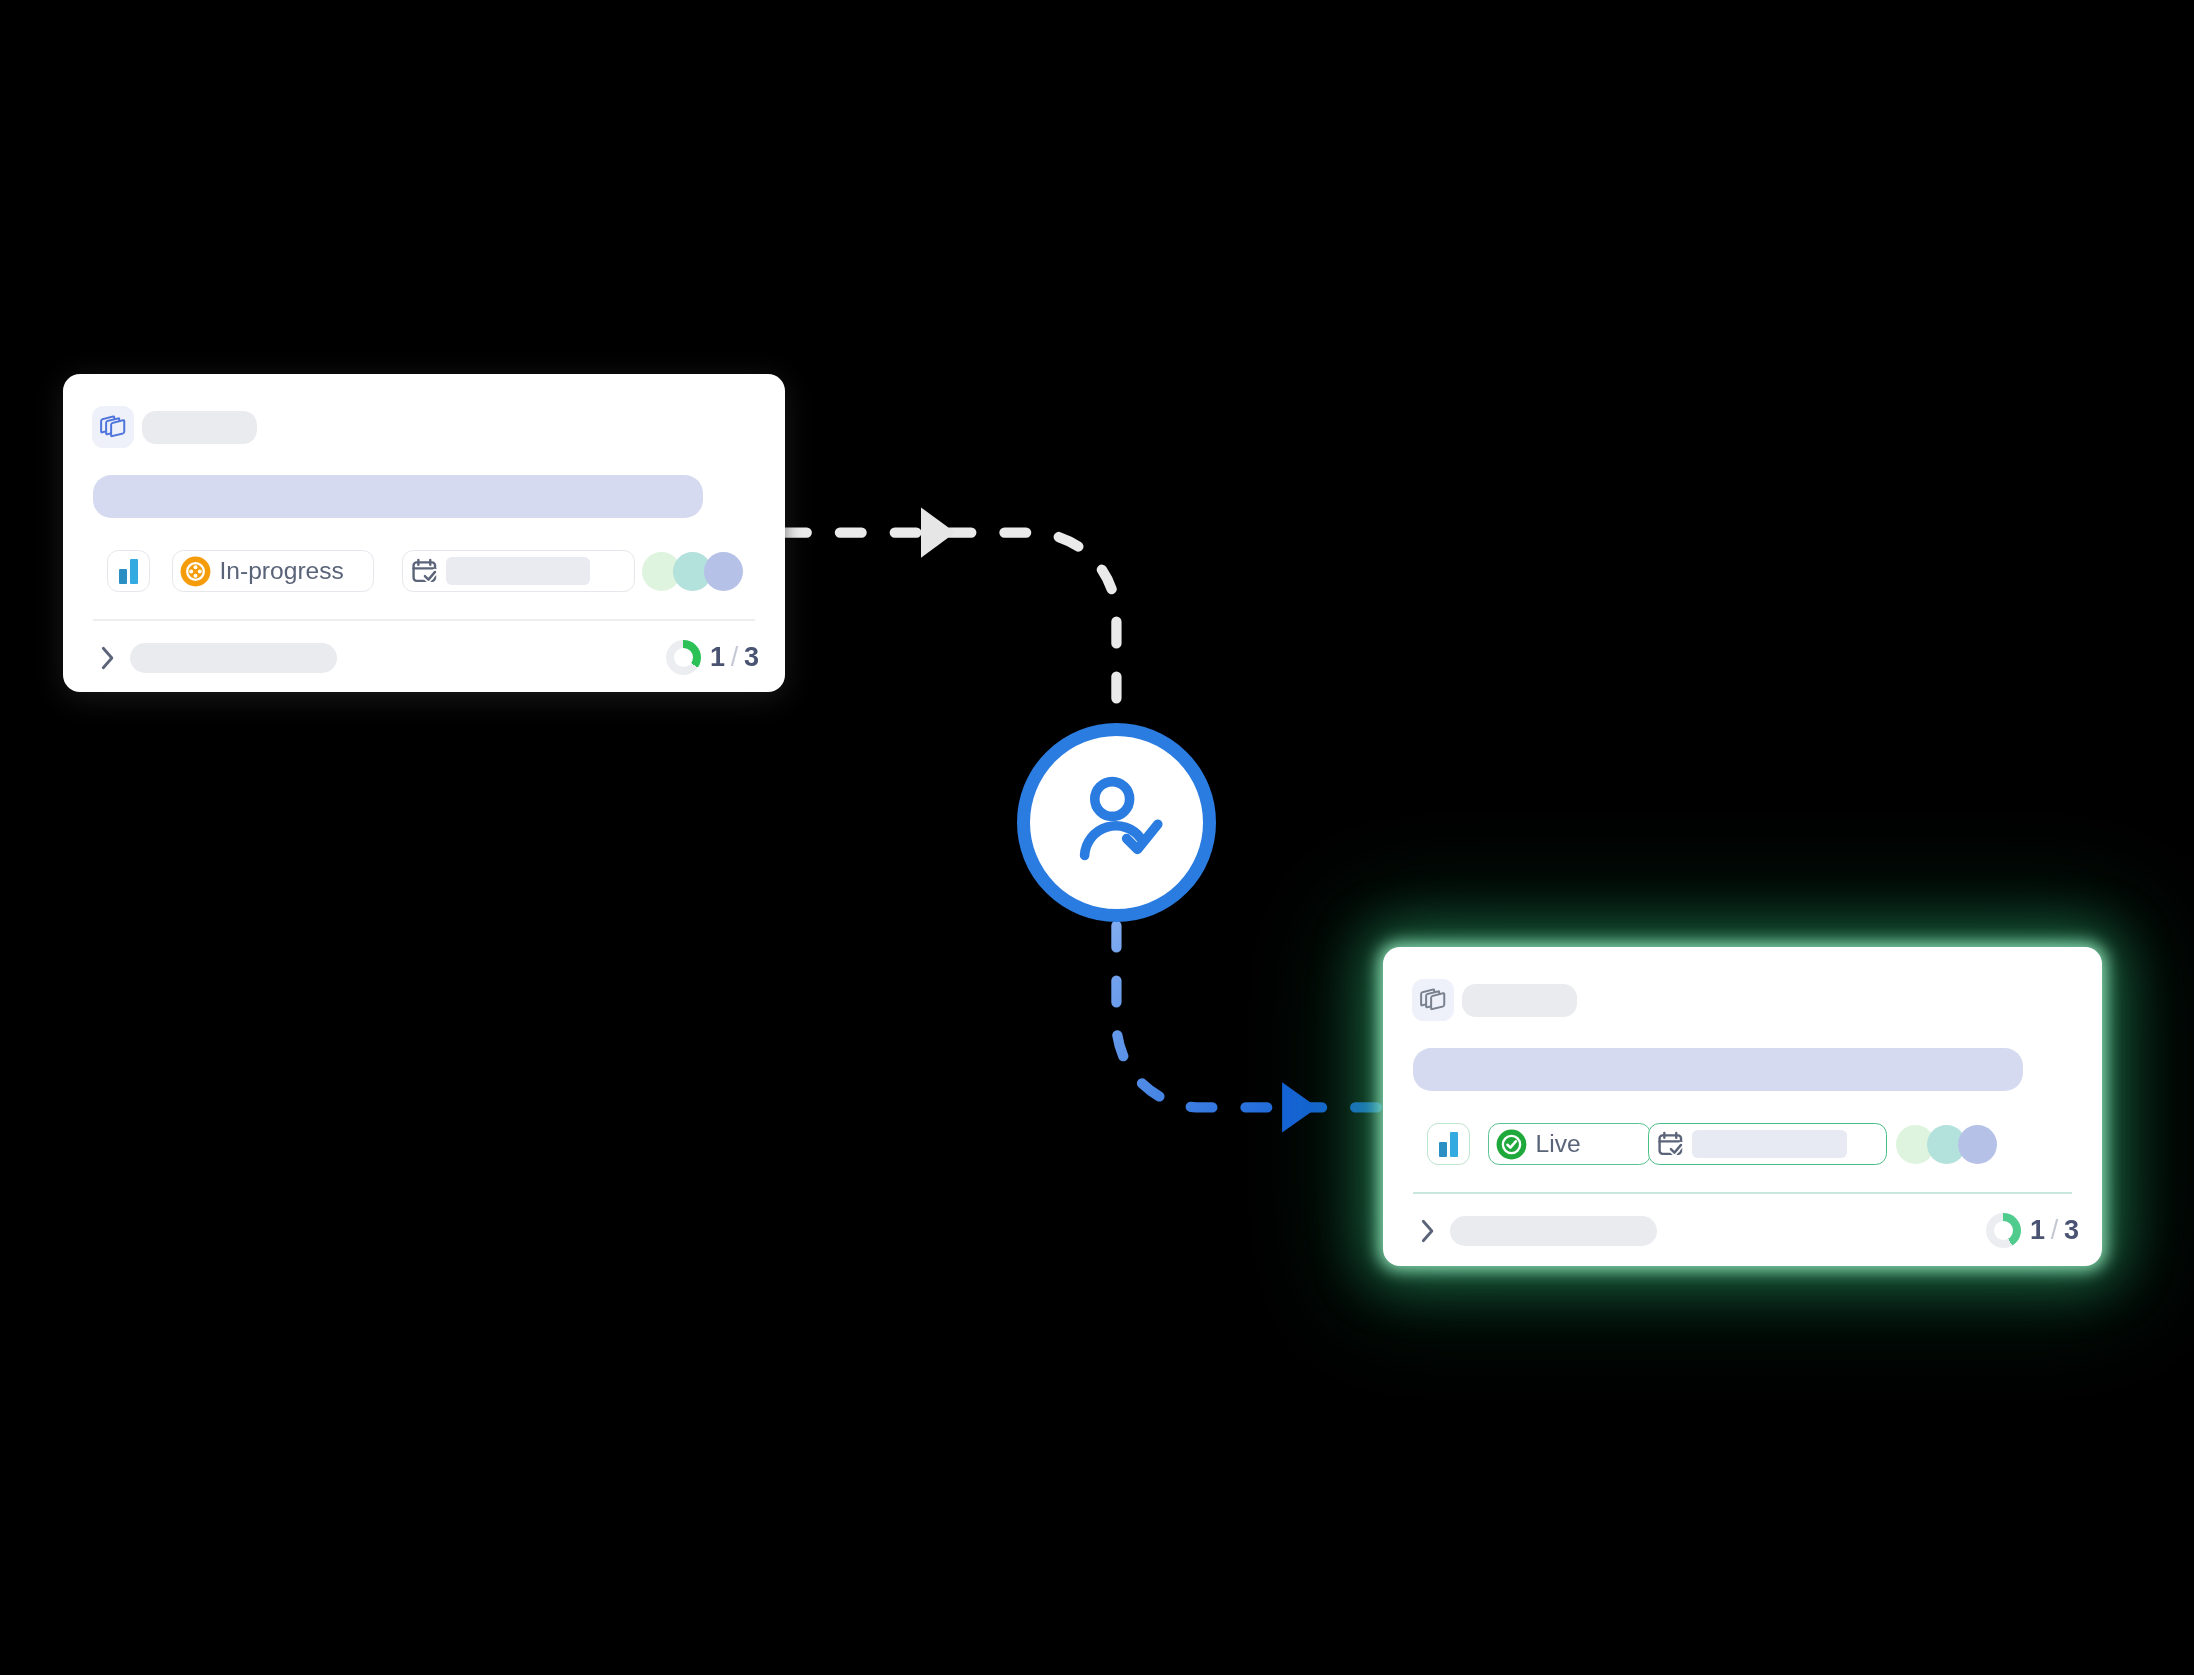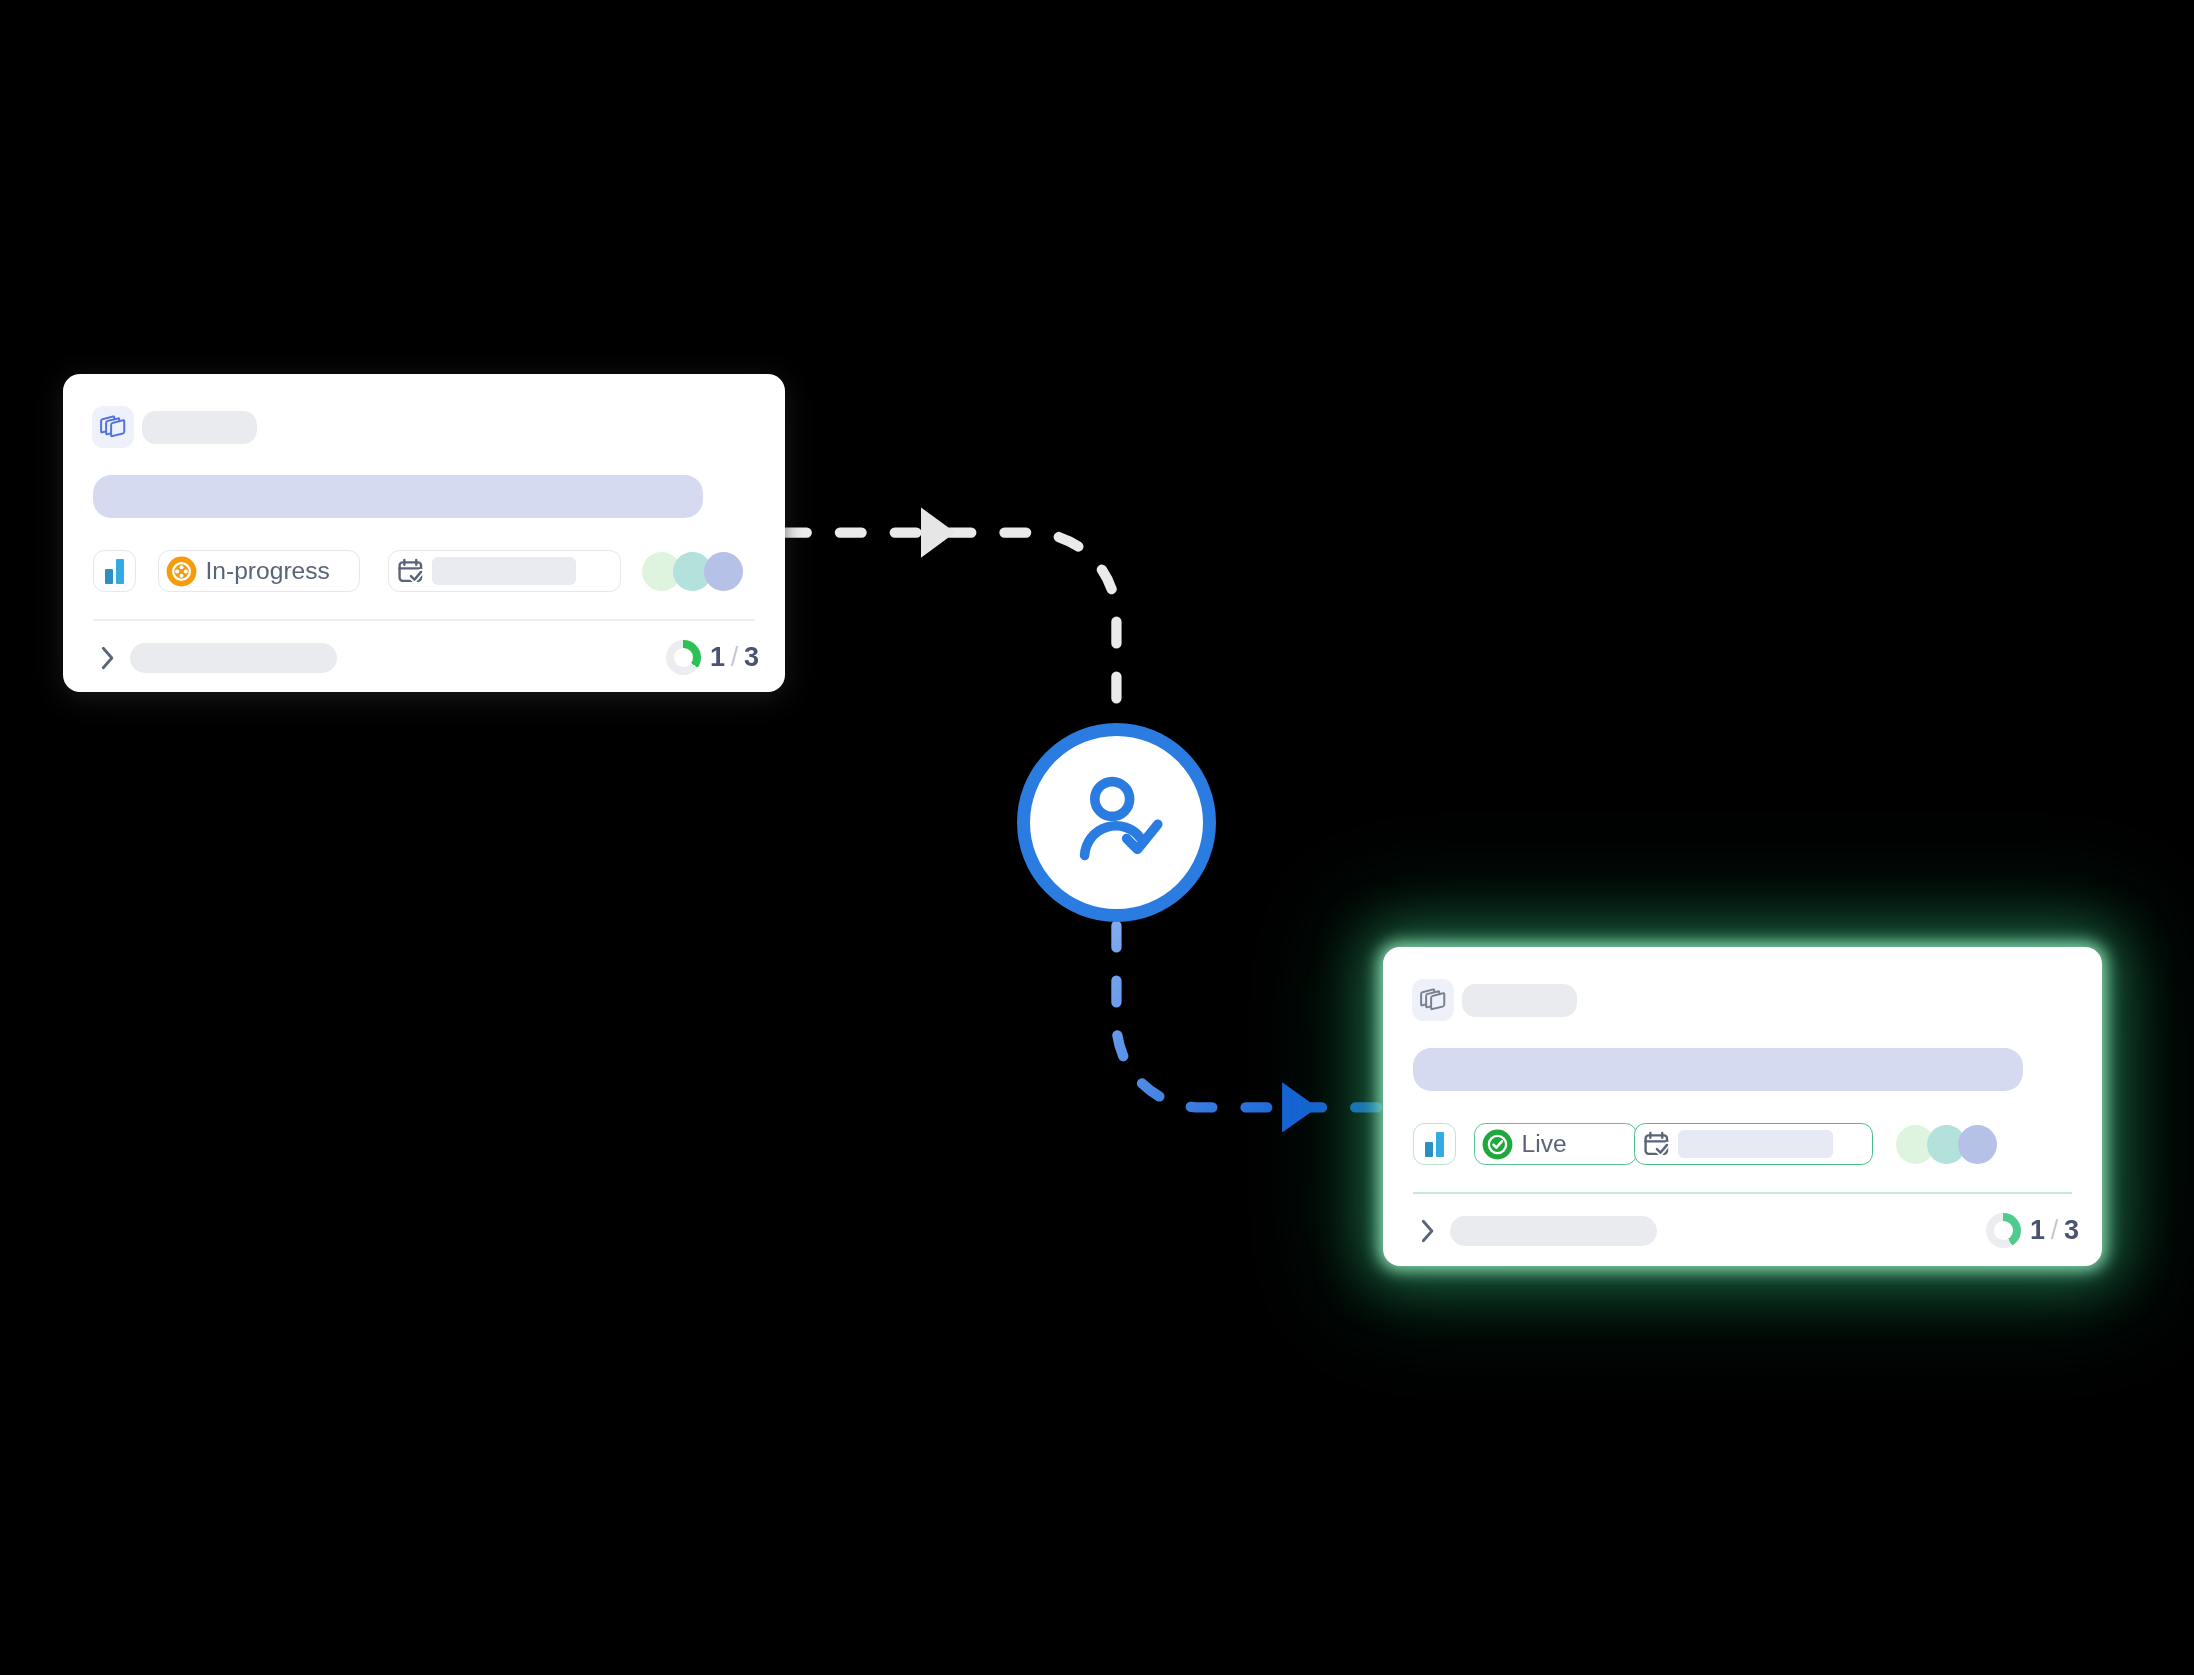--- a/index.html
+++ b/index.html
@@ -19,21 +19,21 @@
   .card-target{left:1383px;top:947px;width:719px;height:319px;
     box-shadow:0 0 16px 4.6px rgba(152,236,193,.85),0 0 51px 20.6px rgba(52,178,118,.45),0 0 103px 41px rgba(24,130,80,.28);}
 
   .icon-tile{position:absolute;left:28.6px;top:32px;width:42px;height:42px;border-radius:11.4px;
     background:#EEF1FA;display:flex;align-items:center;justify-content:center;}
   .ph{position:absolute;background:#E9EBEE;}
   .name-ph{left:79px;top:37px;width:115px;height:33px;border-radius:13.7px;}
   .title-ph{left:30px;top:101px;width:610px;height:43px;border-radius:18.3px;background:#D6DAF1;}
 
   .chip{position:absolute;top:176px;height:42px;background:#fff;border:1.4px solid #E5E7EC;
-    border-radius:11.4px;box-sizing:border-box;display:flex;align-items:center;}
+    border-radius:11.4px;box-sizing:border-box;display:flex;align-items:center;margin-left:14px;}
   .chart-chip{left:30px;width:43px;justify-content:center;}
   .bars{display:flex;align-items:flex-end;gap:3.4px;height:26px;}
   .bars i{display:block;width:7.4px;border-radius:1.1px;}
   .bars .b1{height:15px;background:#2B8FC4;}
   .bars .b2{height:25px;background:#33ABE0;}
   .status-chip{gap:8.6px;padding-left:6.9px;font-size:24.6px;color:#5A6478;}
   .date-chip{gap:8px;padding-left:6.9px;}
   .date-ph{position:static;width:144px;height:28.6px;border-radius:5.7px;background:#E9EBF1;}
 
   .card-source .status-chip{left:95px;width:202px;}

